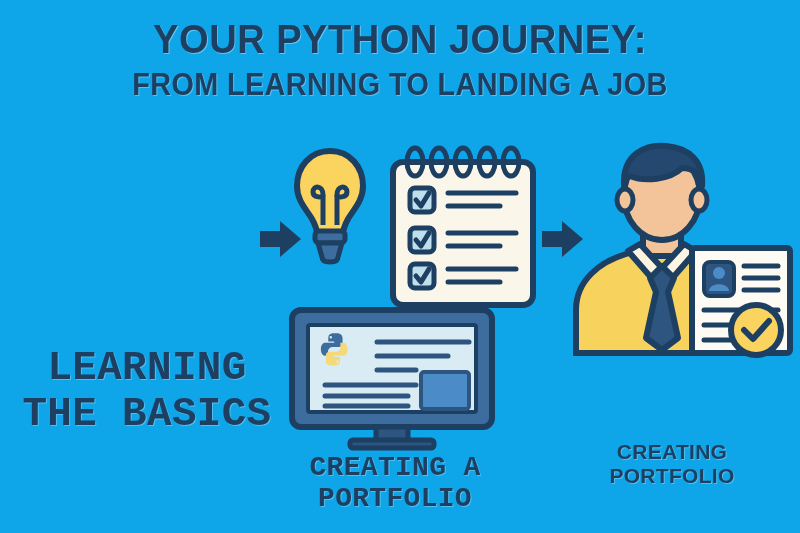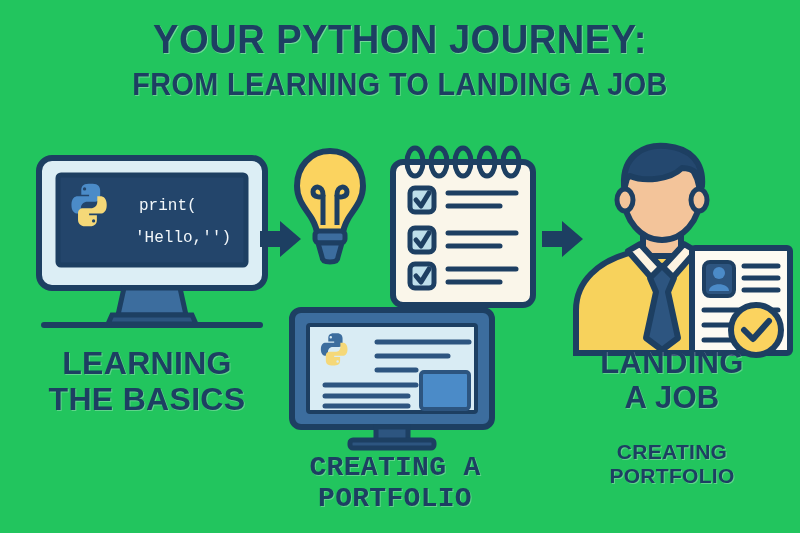--- a/index.html
+++ b/index.html
@@ -10,21 +10,21 @@
     width: 800px;
     height: 533px;
     overflow: hidden;
     font-family: "Liberation Sans", sans-serif;
     background: #bedfeb;
   }
   #poster {
     position: relative;
     width: 800px;
     height: 533px;
-    background: #22c55e;
+    background: #0ea5e9;
   }
 
   
   .title-block {
     position: absolute;
     top: 18px;
     left: 0;
     width: 800px;
     text-align: center;
   }
@@ -54,71 +54,41 @@
   .caption {
     position: absolute;
     font-family: "Liberation Sans Narrow", "Liberation Sans", sans-serif;
     font-weight: bold;
     color: #1d3f62;
     text-align: center;
     line-height: 1.12;
     letter-spacing: 0.3px;
     text-shadow: 1px 1px 0 rgba(255,255,255,0.28);
   }
-  .cap-learning   { left: 22px;  top: 346px; width: 250px; font-size: 32px; }
+  .cap-learning   { left: 22px;  top: 346px; width: 250px; font-size: 41px; font-family: Liberation Mono, monospace; }
   .cap-building   { left: 22px;  top: 440px; width: 250px; font-size: 28px; }
   .cap-portfolio  { left: 280px; top: 452px; width: 230px; font-size: 28px; font-family: Liberation Mono, monospace; }
   .cap-landing    { left: 552px; top: 346px; width: 240px; font-size: 31px; }
   .cap-creating   { left: 552px; top: 440px; width: 240px; font-size: 21px; }
 
   
   .art { position: absolute; }
 
   svg { display: block; overflow: visible; }
 </style>
 </head>
 <body>
 
 <div id="poster">
 
   <div class="title-block">
     <div class="title-main">YOUR PYTHON JOURNEY:</div>
     <div class="title-sub">FROM LEARNING TO LANDING A JOB</div>
   </div>
 
-  <div class="art" style="left:36px; top:155px;">
-    <svg width="232" height="175" viewBox="0 0 232 175">
-
-      <rect x="3" y="3" width="226" height="130" rx="13" ry="13" fill="#dceef5" stroke="#1d3f62" stroke-width="6"></rect>
-
-      <rect x="22" y="20" width="188" height="90" rx="3" ry="3" fill="#23456b" stroke="#1d3f62" stroke-width="5"></rect>
-
-      <g transform="translate(33,27) scale(0.205)">
-        <path d="M 96 8 C 66 8 60 24 60 40 L 60 62 L 98 62 L 98 70 L 44 70
-                 C 26 70 12 82 12 112 C 12 142 26 154 44 154 L 58 154
-                 L 58 128 C 58 108 72 96 90 96 L 128 96 C 142 96 152 86 152 72
-                 L 152 40 C 152 24 142 8 116 8 Z
-                 M 76 26 A 8 8 0 1 1 76 42 A 8 8 0 1 1 76 26 Z" fill="#4b8bc8"></path>
-        <path d="M 100 216 C 130 216 136 200 136 184 L 136 162 L 98 162 L 98 154 L 152 154
-                 C 170 154 184 142 184 112 C 184 82 170 70 152 70 L 138 70
-                 L 138 96 C 138 116 124 128 106 128 L 68 128 C 54 128 44 138 44 152
-                 L 44 184 C 44 200 54 216 80 216 Z
-                 M 120 198 A 8 8 0 1 1 120 182 A 8 8 0 1 1 120 198 Z" fill="#f5d878"></path>
-      </g>
-
-      <text x="103" y="55" font-family="'Liberation Mono','DejaVu Sans Mono',monospace" font-size="16" fill="#f2f7fa">print(</text>
-      <text x="99" y="87" font-family="'Liberation Mono','DejaVu Sans Mono',monospace" font-size="16" fill="#f2f7fa">'Hello,'')</text>
-
-      <path d="M 88 133 L 144 133 L 150 160 L 82 160 Z" fill="#3c6d9e" stroke="#1d3f62" stroke-width="5"></path>
-
-      <path d="M 76 160 L 156 160 L 160 169 L 72 169 Z" fill="#2d5580" stroke="#1d3f62" stroke-width="5"></path>
-
-      <line x1="8" y1="170" x2="224" y2="170" stroke="#1d3f62" stroke-width="6" stroke-linecap="round"></line>
-    </svg>
-  </div>
 
   <div class="art" style="left:258px; top:216px;">
     <svg width="46" height="46" viewBox="0 0 46 46">
       <path d="M 2 15 L 22 15 L 22 5 L 43 23 L 22 41 L 22 31 L 2 31 Z" fill="#1d3f62"></path>
     </svg>
   </div>
 
   <div class="art" style="left:290px; top:147px;">
     <svg width="80" height="118" viewBox="0 0 80 118">
 
@@ -252,16 +222,15 @@
       <rect x="133" y="66" width="48" height="37" rx="3" ry="3" fill="#4b8bc8" stroke="#2d5580" stroke-width="4"></rect>
 
       <rect x="88" y="121" width="32" height="14" fill="#2d5580" stroke="#1d3f62" stroke-width="5"></rect>
 
       <rect x="62" y="134" width="84" height="8" rx="3" ry="3" fill="#2d5580" stroke="#1d3f62" stroke-width="5"></rect>
     </svg>
   </div>
 
   <div class="caption cap-learning">LEARNING<br>THE BASICS</div>
   <div class="caption cap-portfolio">CREATING A<br>PORTFOLIO</div>
-  <div class="caption cap-landing">LANDING<br>A JOB</div>
   <div class="caption cap-creating">CREATING<br>PORTFOLIO</div>
 
 </div>
 
 </body></html>

